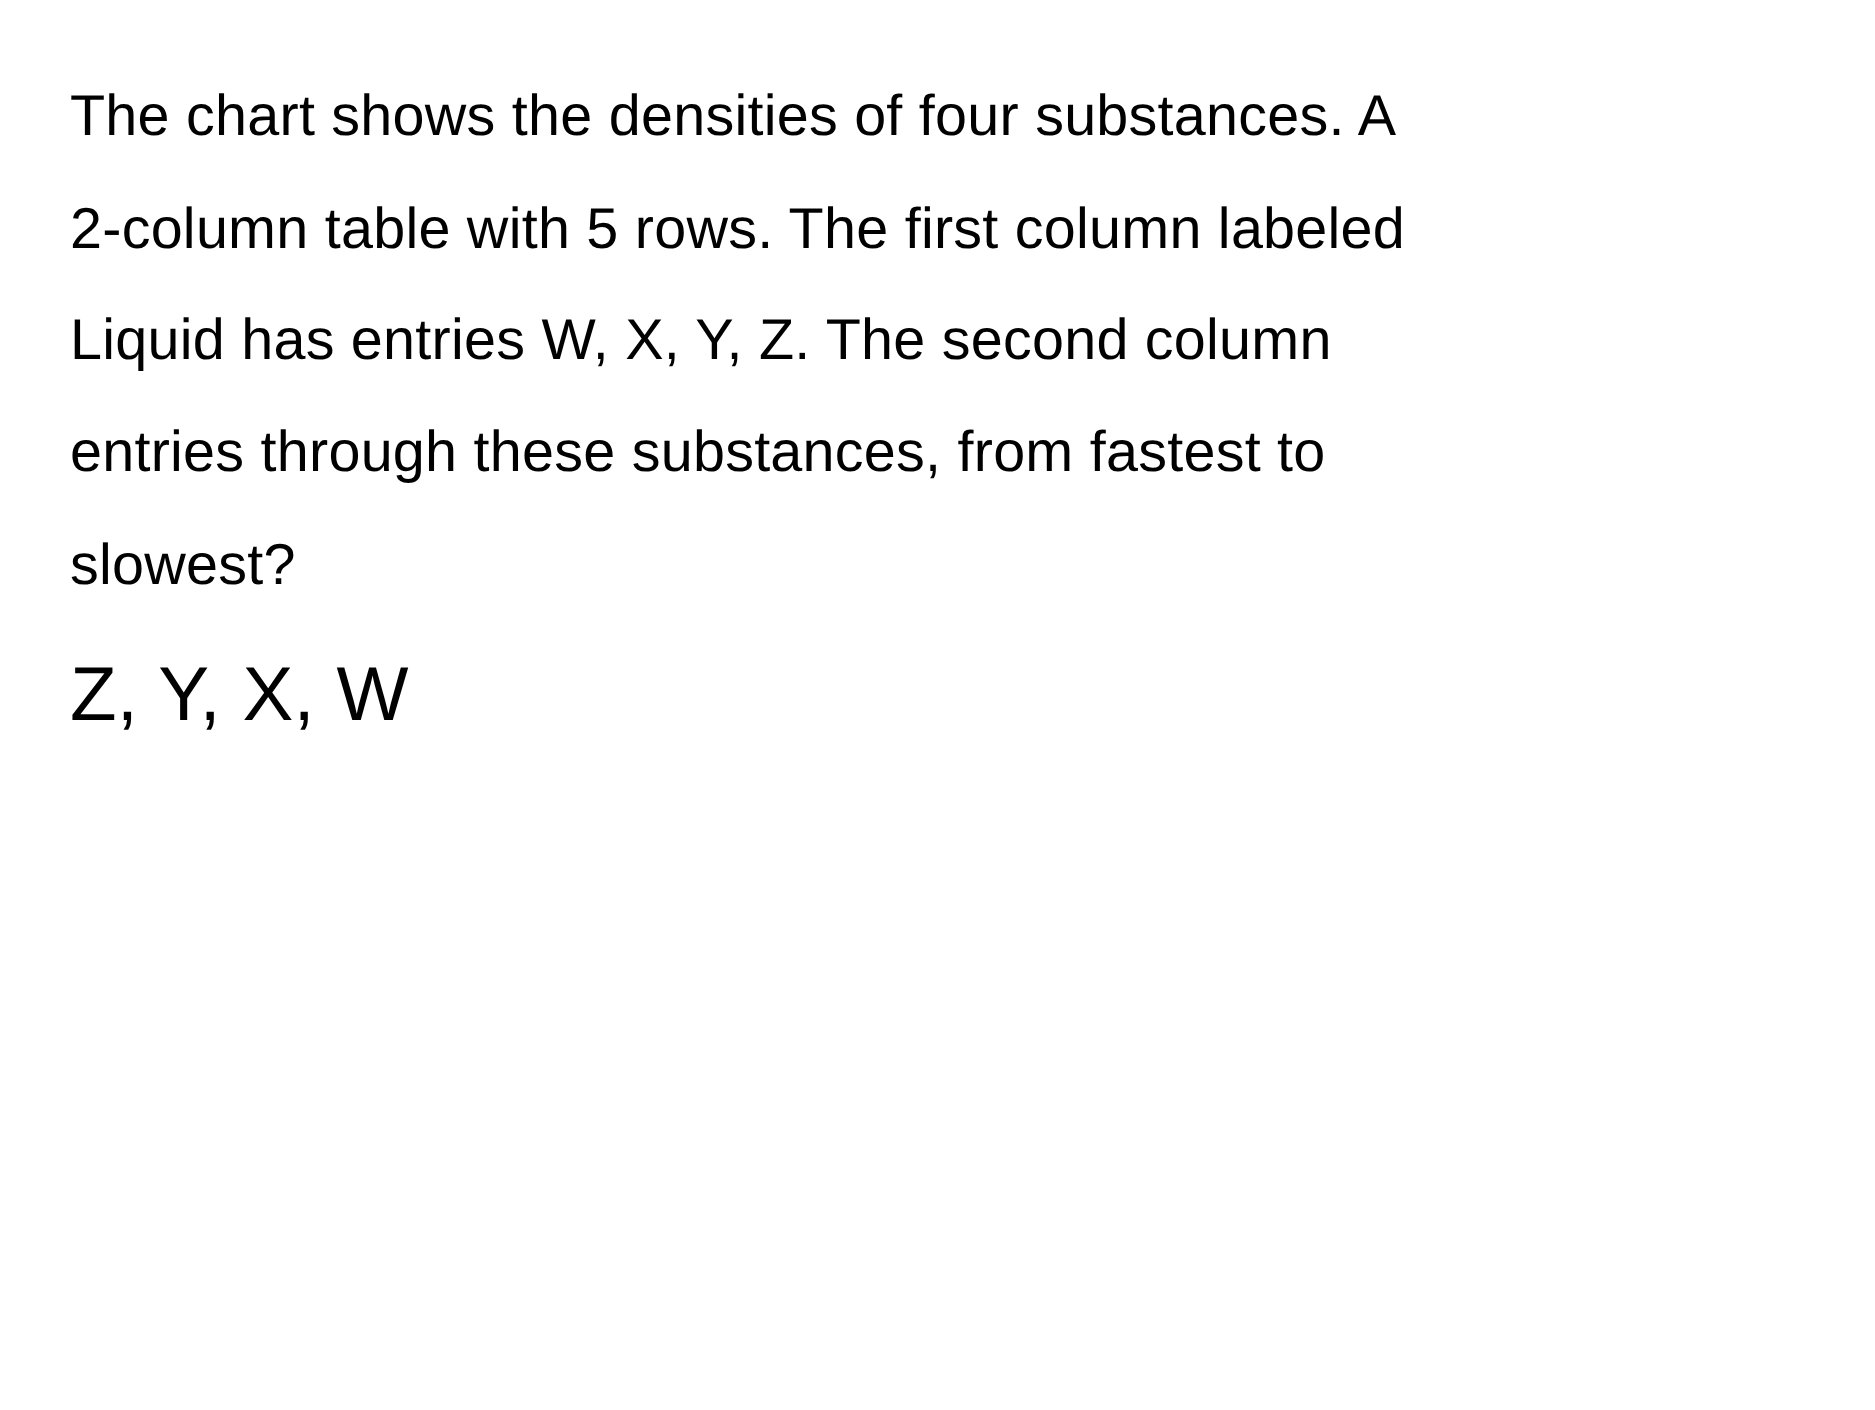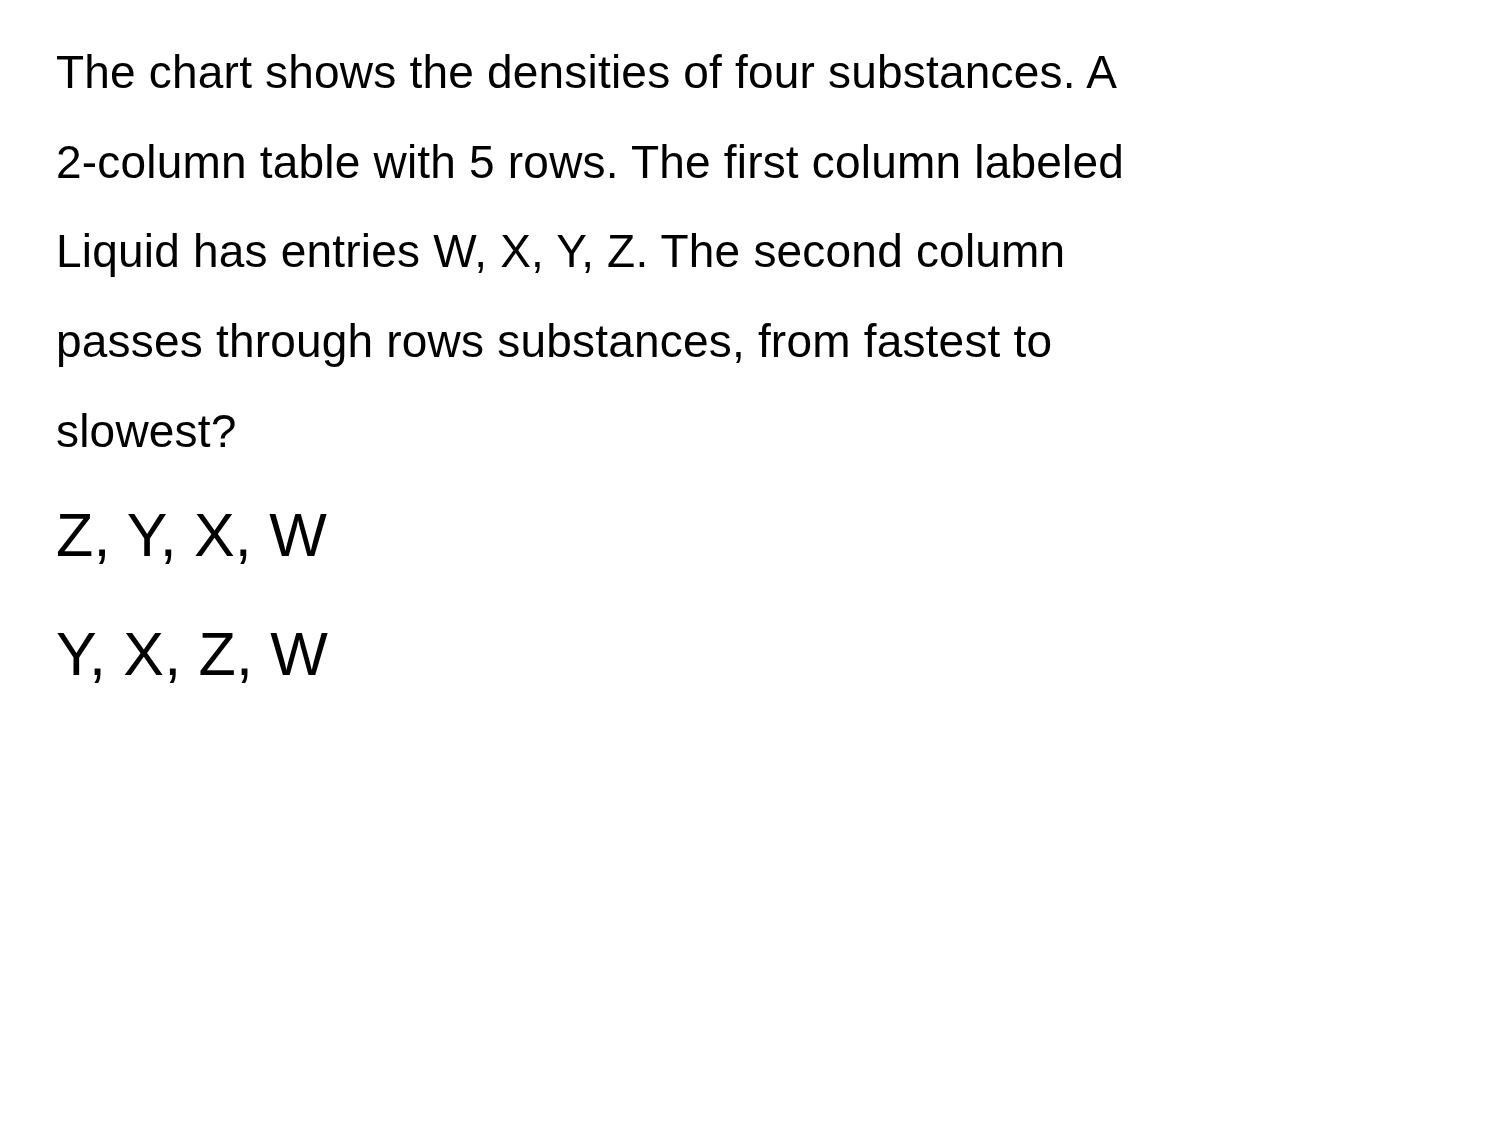--- a/index.html
+++ b/index.html
@@ -5,21 +5,21 @@
   html, body {
     margin: 0;
     padding: 0;
     width: 1500px;
     height: 1128px;
     background: #ffffff;
     font-family: -apple-system, BlinkMacSystemFont, "Segoe UI", Helvetica, Arial, sans-serif;
     color: #000000;
   }
   .page {
-    padding: 28px 56px 0 56px;
+    padding: 48px 56px 0 56px;
     box-sizing: border-box;
     width: 100%;
   }
   .paragraph {
     font-size: 46px;
     line-height: 1.95;
     font-weight: 400;
     letter-spacing: 0.2px;
   }
   .options {
@@ -33,20 +33,19 @@
   }
 </style>
 </head>
 <body>
 
 <div class="page">
   <div class="paragraph">
     <div>The chart shows the densities of four substances. A</div>
     <div>2-column table with 5 rows. The first column labeled</div>
     <div>Liquid has entries W, X, Y, Z. The second column</div>
-    <div>passes through rows substances, from fastest to</div>
+    <div>entries through these substances, from fastest to</div>
     <div>slowest?</div>
   </div>
   <div class="options">
     <div class="option-line">Z, Y, X, W</div>
-    <div class="option-line">Y, X, Z, W</div>
   </div>
 </div>
 
 </body></html>

